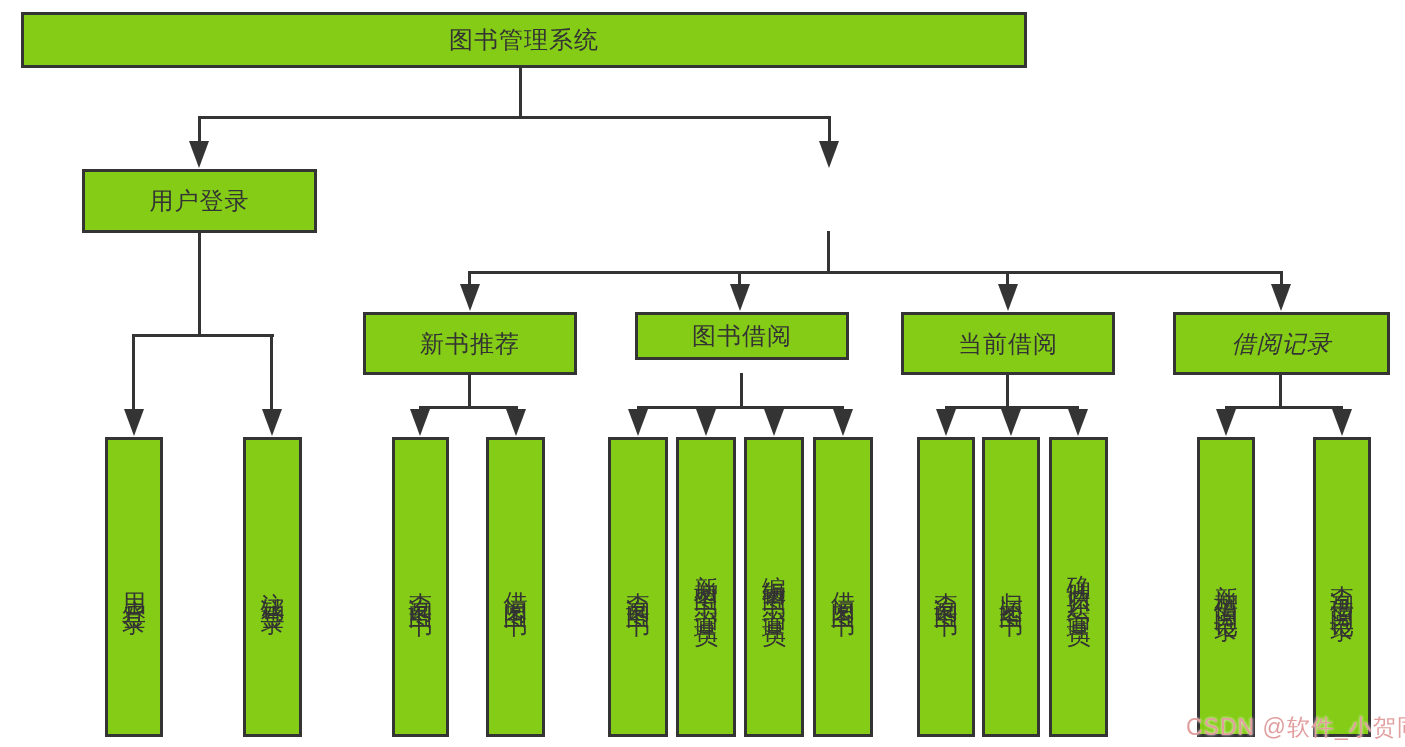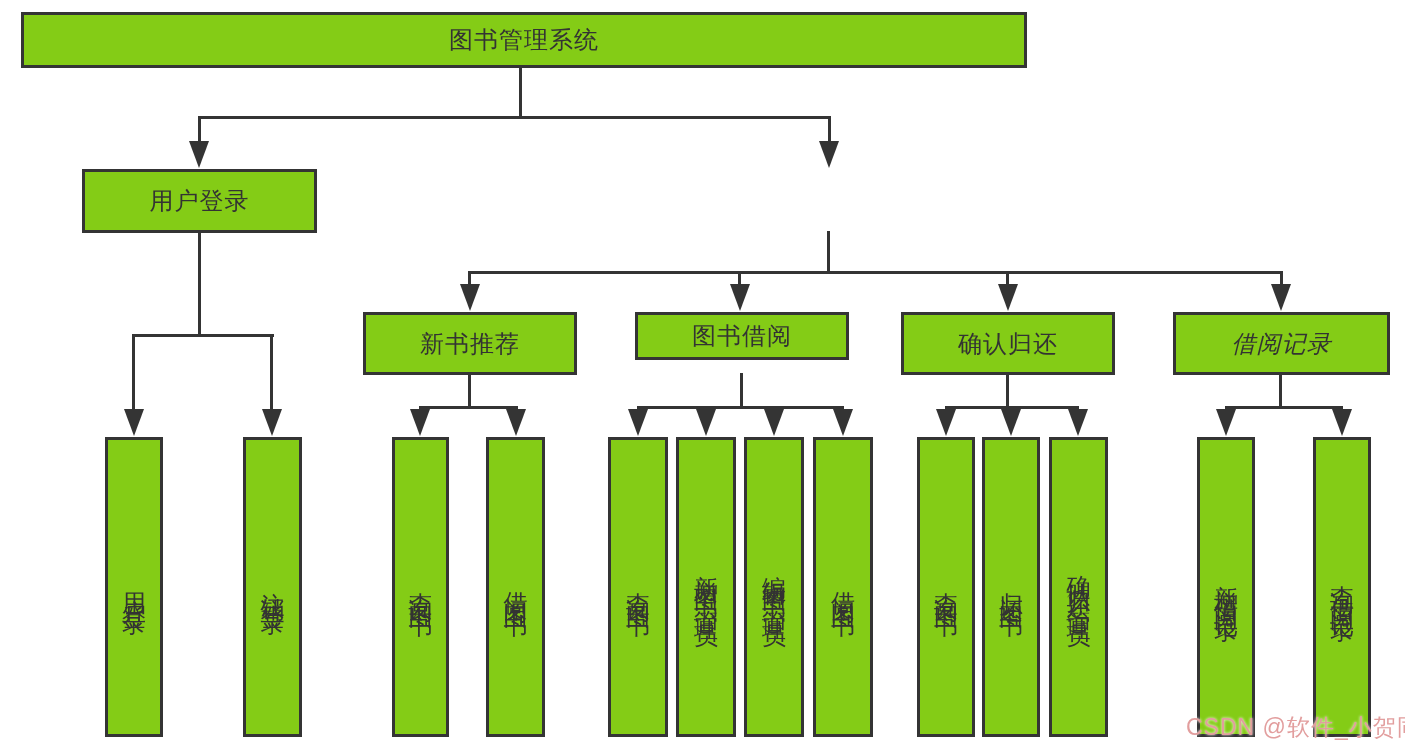--- a/index.html
+++ b/index.html
@@ -95,21 +95,21 @@
   <div class="arrow" style="left:1008px;top:284px;"></div>
   <div class="arrow" style="left:1281px;top:284px;"></div>
 
   <div class="node" style="left:363px;top:312px;width:214px;height:63px;">
     <span>新书推荐</span>
   </div>
   <div class="node" style="left:635px;top:312px;width:214px;height:48px;">
     <span>图书借阅</span>
   </div>
   <div class="node" style="left:901px;top:312px;width:214px;height:63px;">
-    <span>确认归还</span>
+    <span>当前借阅</span>
   </div>
   <div class="node" style="left:1173px;top:312px;width:217px;height:63px;font-style:italic;">
     <span>借阅记录</span>
   </div>
 
   <div class="vline" style="left:468px;top:373px;height:36px;"></div>
   <div class="vline" style="left:740px;top:373px;height:36px;"></div>
   <div class="vline" style="left:1006px;top:373px;height:36px;"></div>
   <div class="vline" style="left:1279px;top:373px;height:36px;"></div>
 

